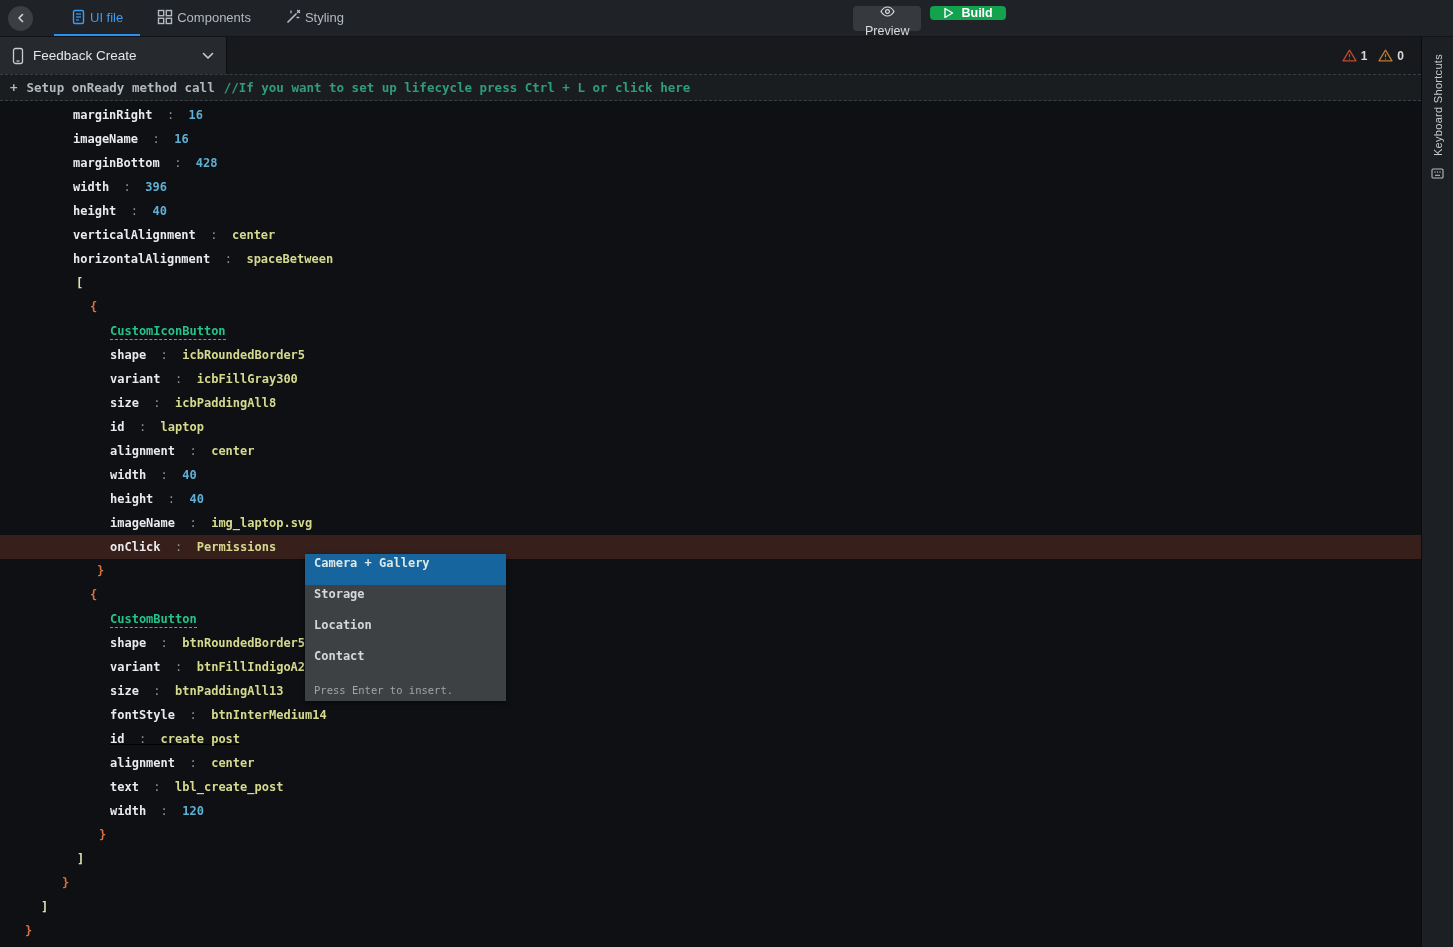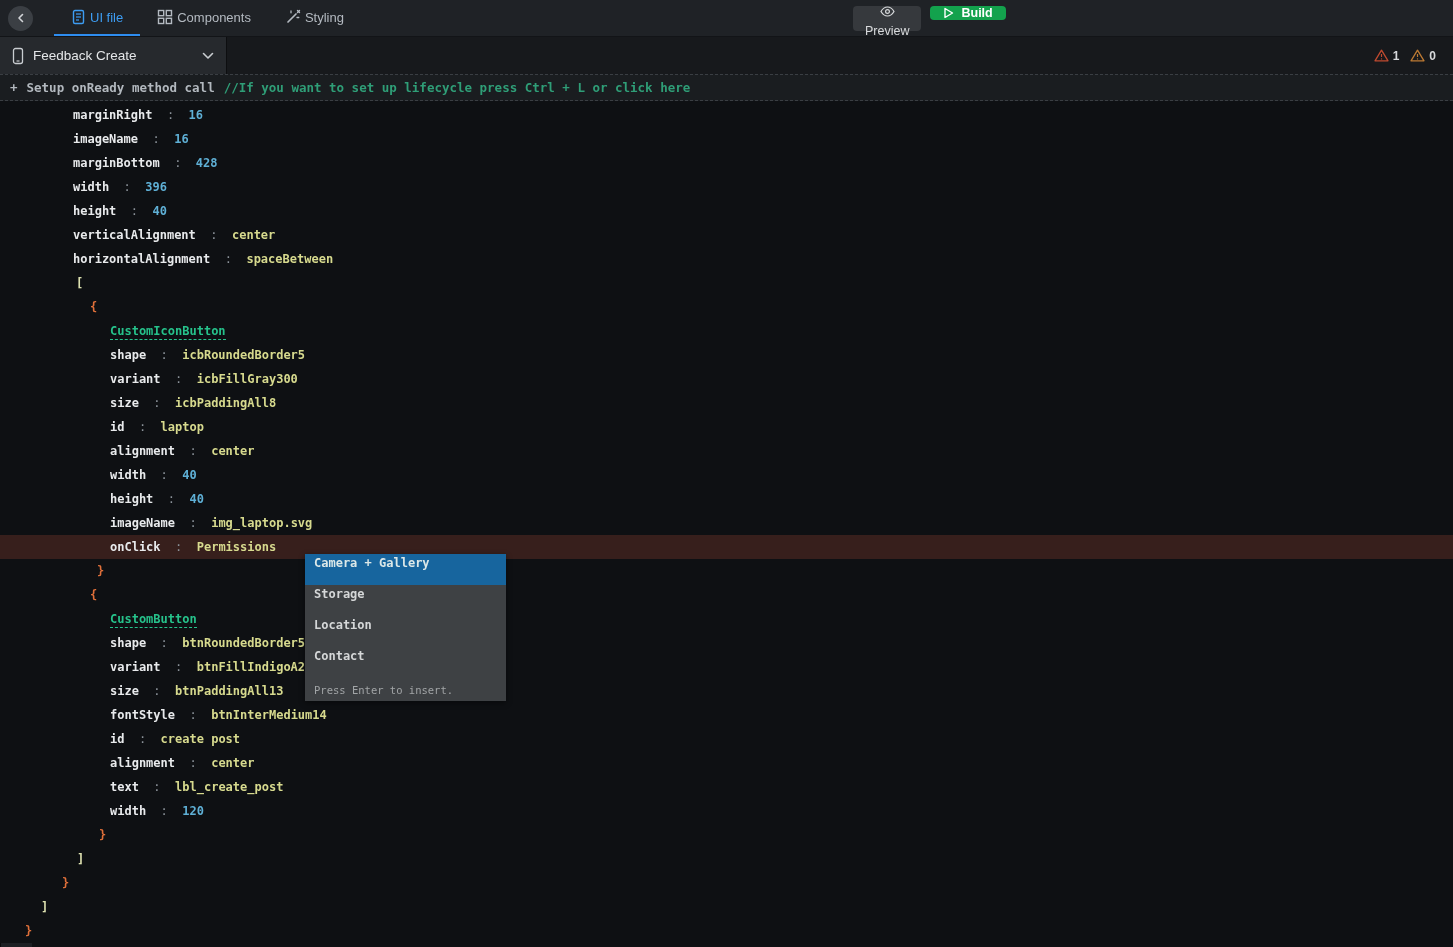--- a/index.html
+++ b/index.html
@@ -21,21 +21,21 @@
   .btn-preview { height:25px; background:#36393d; color:#d8dadc; border:none;
                  border-radius:4px; padding:0 12px; font-size:12.5px;
                  display:flex; align-items:center; gap:7px; cursor:pointer;
                  font-family:"Liberation Sans",sans-serif;flex-direction:column; }
   .btn-build { height:14px; background:#13a24d; color:#ffffff; border:none;
                border-radius:4px; padding:0 13px; font-size:12.5px; font-weight:bold;
                display:flex; align-items:center; gap:7px; cursor:pointer;
                font-family:"Liberation Sans",sans-serif; }
 
   
-  .workspace { display:flex; height:910px;flex-direction:column; }
+  .workspace { display:flex; height:910px; }
   .content { flex:1; min-width:0; display:flex; flex-direction:column; position:relative; }
 
   .rightstrip { width:32px; background:#1c1f23; border-left:1px solid #0a0b0d;
                 display:flex; flex-direction:column; align-items:center;
                 padding-top:17px; gap:12px; flex:none; }
   .strip-label { writing-mode:vertical-rl; transform:rotate(180deg);
                  color:#c9ccce; font-size:11px; letter-spacing:.3px; }
 
   
   .screenbar { height:37px; background:#17191c; display:flex; align-items:center; flex:none; }
@@ -217,21 +217,21 @@
         <div class="code-line" style="padding-left: 110px;"><span class="tok-key">height</span><span class="tok-sep">  :  </span><span class="tok-num">40</span></div>
         <div class="code-line" style="padding-left: 110px;"><span class="tok-key">imageName</span><span class="tok-sep">  :  </span><span class="tok-str">img_laptop.svg</span></div>
         <div class="code-line highlight" style="padding-left: 110px;"><span class="tok-key">onClick</span><span class="tok-sep">  :  </span><span class="tok-str">Permissions</span></div>
         <div class="code-line" style="padding-left: 97px;"><span class="tok-brace">}</span></div>
         <div class="code-line" style="padding-left: 90px;"><span class="tok-brace">{</span></div>
         <div class="code-line" style="padding-left: 110px;"><span class="tok-comp">CustomButton</span></div>
         <div class="code-line" style="padding-left: 110px;"><span class="tok-key">shape</span><span class="tok-sep">  :  </span><span class="tok-str">btnRoundedBorder5</span></div>
         <div class="code-line" style="padding-left: 110px;"><span class="tok-key">variant</span><span class="tok-sep">  :  </span><span class="tok-str">btnFillIndigoA200</span></div>
         <div class="code-line" style="padding-left: 110px;"><span class="tok-key">size</span><span class="tok-sep">  :  </span><span class="tok-str">btnPaddingAll13</span></div>
         <div class="code-line" style="padding-left: 110px;"><span class="tok-key">fontStyle</span><span class="tok-sep">  :  </span><span class="tok-str">btnInterMedium14</span></div>
-        <div class="code-line" style="padding-left: 110px;"><span class="tok-key">id</span><span class="tok-sep">  :  </span><span class="tok-str">create post</span></div>
+        <div class="code-line" style="padding-left: 110px; text-decoration: underline;"><span class="tok-key">id</span><span class="tok-sep">  :  </span><span class="tok-str">create post</span></div>
         <div class="code-line" style="padding-left: 110px;"><span class="tok-key">alignment</span><span class="tok-sep">  :  </span><span class="tok-str">center</span></div>
         <div class="code-line" style="padding-left: 110px;"><span class="tok-key">text</span><span class="tok-sep">  :  </span><span class="tok-str">lbl_create_post</span></div>
         <div class="code-line" style="padding-left: 110px;"><span class="tok-key">width</span><span class="tok-sep">  :  </span><span class="tok-num">120</span></div>
         <div class="code-line" style="padding-left: 99px;"><span class="tok-brace">}</span></div>
         <div class="code-line" style="padding-left: 77px;"><span class="tok-bracket">]</span></div>
         <div class="code-line" style="padding-left: 62px;"><span class="tok-brace">}</span></div>
         <div class="code-line" style="padding-left: 41px;"><span class="tok-bracket">]</span></div>
         <div class="code-line" style="padding-left: 25px;"><span class="tok-brace">}</span></div>
       </div>
 

